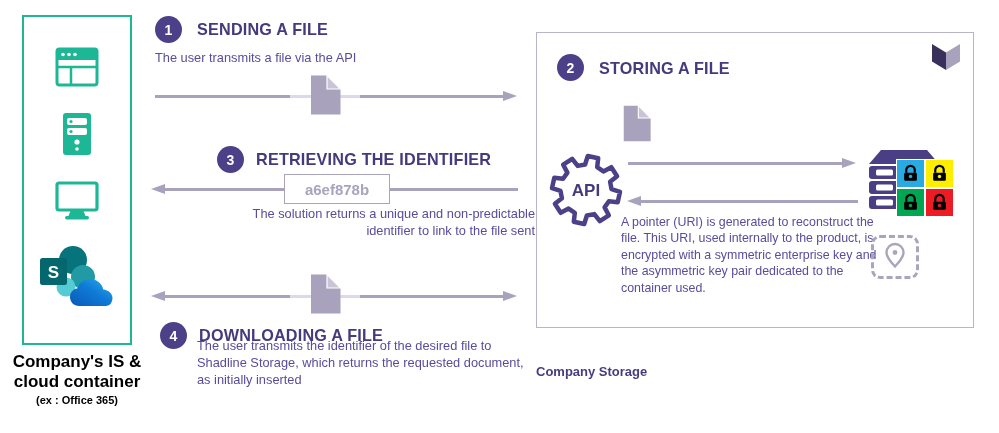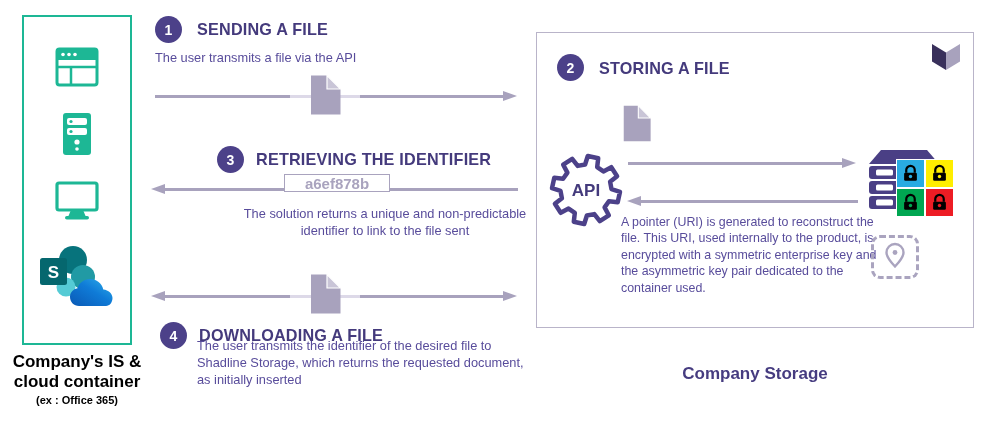--- a/index.html
+++ b/index.html
@@ -22,28 +22,28 @@
   .body{font-size:12.8px;color:#584c9b;line-height:1.32;}
 
   
   .aline{height:3px;background:#a8a2bd;}
   .aband{height:3px;background:#ddd9e8;}
   .ahr{width:0;height:0;border-top:5.5px solid transparent;border-bottom:5.5px solid transparent;
        border-left:14px solid #a8a2bd;}
   .ahl{width:0;height:0;border-top:5.5px solid transparent;border-bottom:5.5px solid transparent;
        border-right:14px solid #a8a2bd;}
 
-  .idbox{left:284px;top:174px;width:106px;height:18px;background:#fff;border:1.5px solid #a9a3be;
+  .idbox{left:284px;top:174px;width:106px;height:30px;background:#fff;border:1.5px solid #a9a3be;
          box-sizing:border-box;display:flex;align-items:center;justify-content:center;
          font-size:15px;font-weight:bold;color:#a9a3be;}
 
   
   .storage-box{left:536px;top:32px;width:438px;height:296px;border:1.5px solid #b9b4c9;
                background:#fff;box-sizing:border-box;}
-  .storage-caption{left:536px;top:364px;width:438px;text-align:center;font-size:17px;
+  .storage-caption{left:536px;top:364px;width:438px;font-size:13px;
                    font-weight:bold;color:#463c80;}
 
   .lock-grid{left:897px;top:160px;display:grid;grid-template-columns:27px 27px;
              grid-template-rows:27px 27px;gap:2px;}
   .lock{display:flex;align-items:center;justify-content:center;box-shadow:0 0 0 1px #fff;}
 
   .loc-frame{left:871px;top:235px;width:48px;height:44px;border:3px dashed #aaa4bf;
              border-radius:9px;box-sizing:border-box;display:flex;align-items:center;justify-content:center;}
 </style>
 </head>
@@ -120,21 +120,21 @@
       <path d="M3 1.5 H19 L32.5 15 V40.5 H3 Z" fill="#a8a2bd"></path>
       <path d="M19 1.5 L32.5 15 H19 Z" fill="#c9c5d7" stroke="#fff" stroke-width="1.2"></path>
     </svg>
   </span>
 
   <div class="abs badge" style="left:217px;top:146px;">3</div>
   <div class="abs title" style="left:256px;top:150px;">RETRIEVING THE IDENTIFIER</div>
   <div class="abs aline" style="left:165px;top:188px;width:353px;"></div>
   <div class="abs ahl" style="left:151px;top:184px;"></div>
   <div class="abs idbox">a6ef878b</div>
-  <div class="abs body" style="left:235px;top:206px;width:300px;text-align:center;">The solution returns a unique and non-predictable identifier to link to the file sent</div>
+  <div class="abs body" style="left:235px;top:206px;width:300px;text-align:right;">The solution returns a unique and non-predictable identifier to link to the file sent</div>
 
   <div class="abs aline" style="left:165px;top:295px;width:340px;"></div>
   <div class="abs aband" style="left:290px;top:295px;width:70px;"></div>
   <div class="abs ahl" style="left:151px;top:291px;"></div>
   <div class="abs ahr" style="left:503px;top:291px;"></div>
   <span class="abs" style="left:308px;top:273px;">
     <svg width="34" height="42" viewBox="0 0 34 42">
       <path d="M3 1.5 H19 L32.5 15 V40.5 H3 Z" fill="#a8a2bd"></path>
       <path d="M19 1.5 L32.5 15 H19 Z" fill="#c9c5d7" stroke="#fff" stroke-width="1.2"></path>
     </svg>

